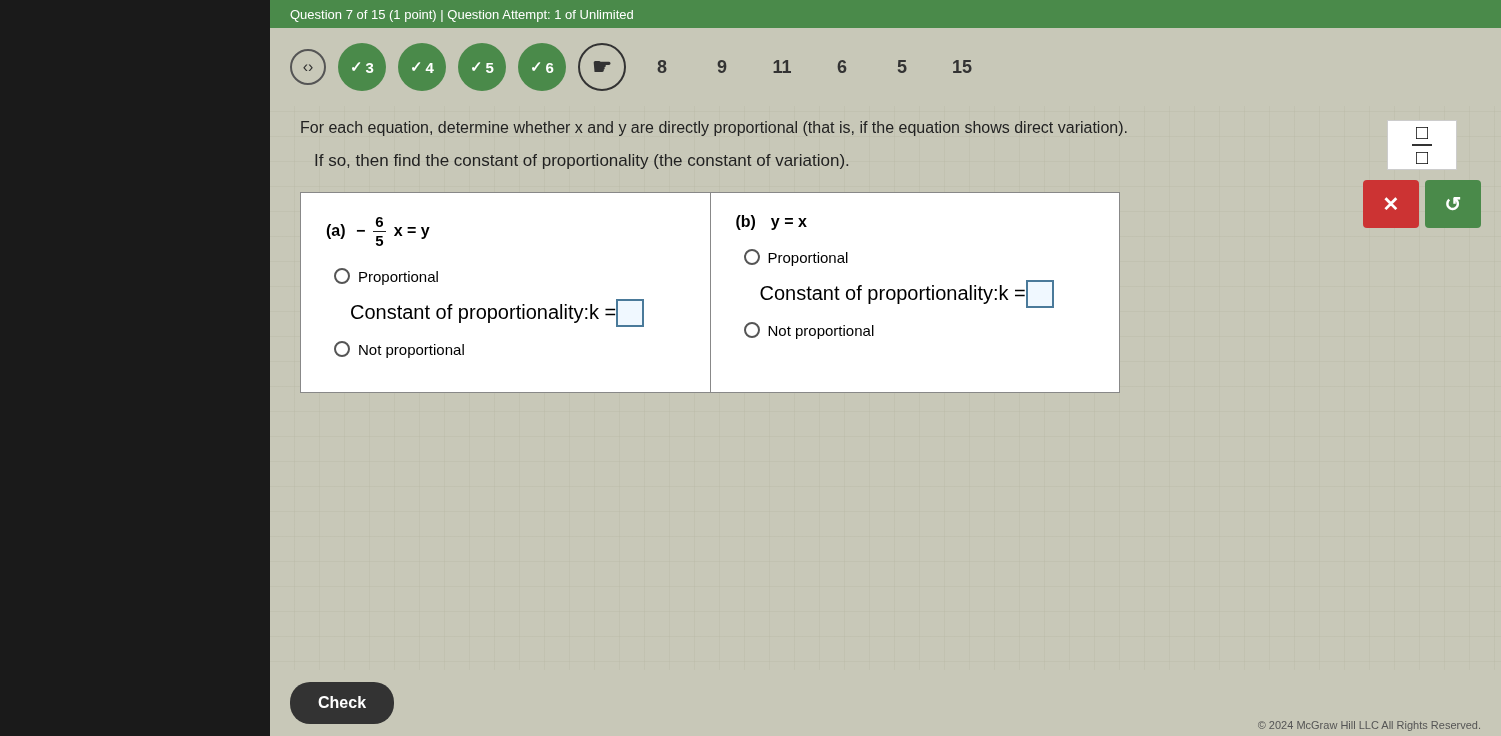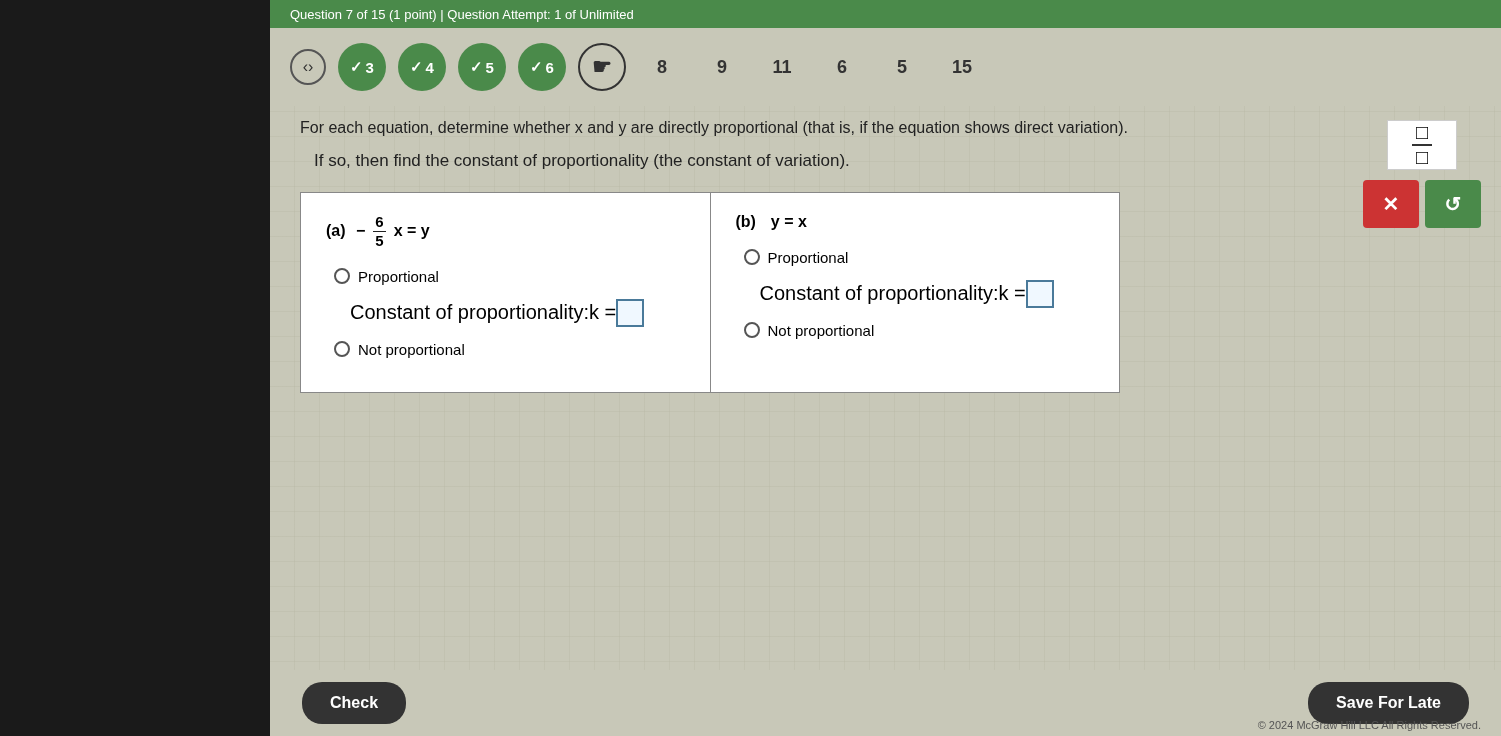--- a/index.html
+++ b/index.html
@@ -260,21 +260,21 @@
     .action-btns-row {
       display: flex;
       gap: 6px;
     }
 
     
     .bottom-bar {
       display: flex;
       justify-content: space-between;
       align-items: center;
-      padding: 12px 32px;
+      padding: 12px 20px;
       background: #c8c8b8;
     }
 
     .check-btn {
       background: #333;
       color: white;
       border: none;
       border-radius: 20px;
       padding: 12px 28px;
       font-size: 16px;
@@ -424,18 +424,17 @@
       </span>
     </div>
     <div class="action-btns-row">
       <button class="action-btn red">✕</button>
       <button class="action-btn green">↺</button>
     </div>
   </div>
 
   <div class="bottom-bar">
     <button class="check-btn">Check</button>
-    <button class="save-btn">Save For Late</button>
   </div>
 
   <div class="copyright">© 2024 McGraw Hill LLC  All Rights Reserved.</div>
 
 </div>
 
 </body></html>

